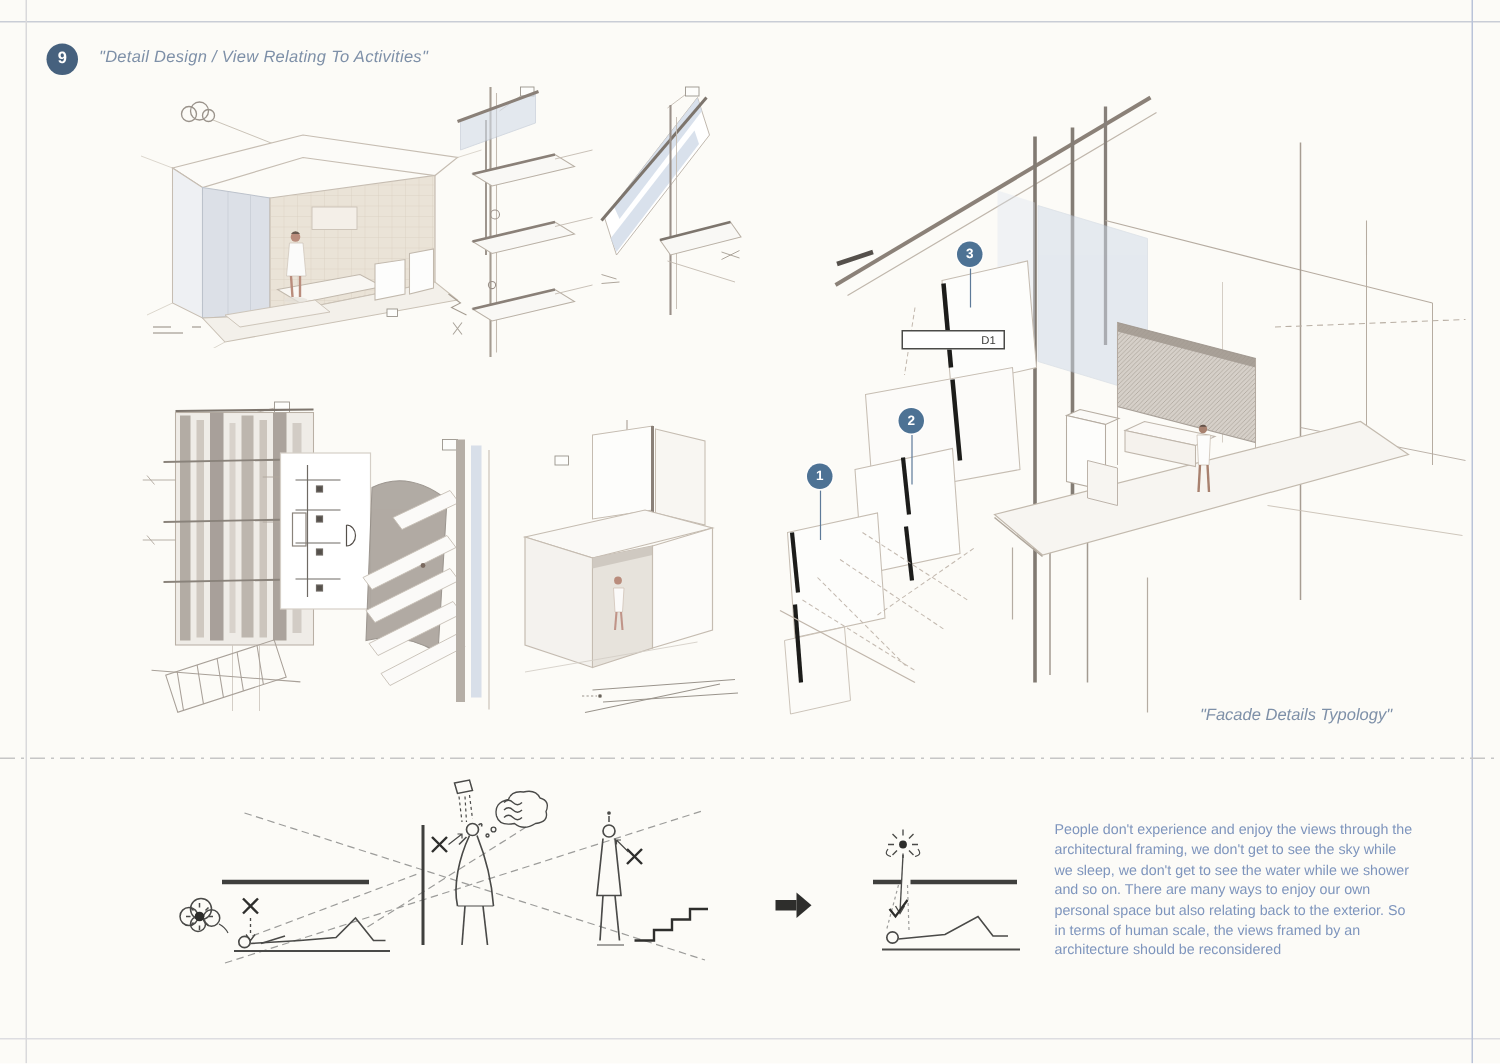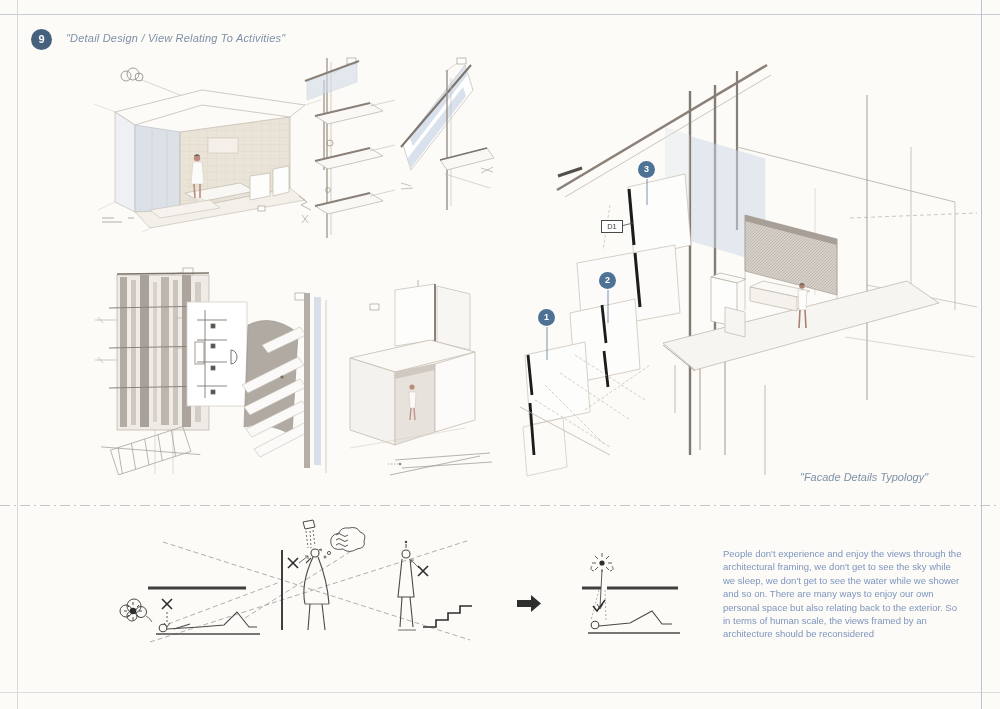--- a/index.html
+++ b/index.html
@@ -9,21 +9,21 @@
   .frameline{position:absolute;background:#c9cdd6;}
   .pagenum{width:21px;height:21px;border-radius:50%;background:#46617e;color:#fff;
            font-size:11px;font-weight:bold;text-align:center;line-height:21px;}
   .title{font-size:11px;font-style:italic;color:#7e90a8;letter-spacing:.2px;}
   .caption{font-size:11px;font-style:italic;color:#7e90a8;}
   .marker{width:17px;height:17px;border-radius:50%;background:#4d7294;color:#fff;
           font-size:9px;font-weight:bold;text-align:center;line-height:17px;
           box-shadow:0 0 0 1px rgba(255,255,255,.6);}
   .d1box{border:1px solid #4a4a48;background:#fefefe;color:#3a3a38;font-size:7.5px;
          width:20px;height:11px;text-align:center;line-height:11px;}
-  .para{width:240px;font-size:9.5px;line-height:13.4px;color:#7e95bd;margin-left:20px;}
+  .para{width:240px;font-size:9.5px;line-height:13.4px;color:#7e95bd;}
   svg{display:block;}
 </style>
 </head>
 <body>
 
 <div id="page">
 
   <div class="frameline" style="left:0;top:14px;width:1000px;height:1px;"></div>
   <div class="frameline" style="left:0;top:692px;width:1000px;height:1px;background:#dddde1;"></div>
   <div class="frameline" style="left:17px;top:0;width:1px;height:709px;background:#d9d9db;"></div>
@@ -340,21 +340,21 @@
       <line x1="32" y1="272" x2="32" y2="305"></line>
       <line x1="93" y1="235" x2="93" y2="268"></line>
       <line x1="132" y1="124" x2="132" y2="150"></line>
       <line x1="106" y1="171" x2="118" y2="168" stroke="#4a4a48"></line>
     </g>
   </svg>
 
   <div class="abs marker" style="left:538px;top:309px;">1</div>
   <div class="abs marker" style="left:599px;top:272px;">2</div>
   <div class="abs marker" style="left:638px;top:161px;">3</div>
-  <div class="abs d1box" style="left:601px;top:220px;">D1</div>
+  <div class="abs d1box" style="left:601px;top:220px;padding-left:47px;">D1</div>
 
   <div class="abs caption" style="left:800px;top:471px;">"Facade Details Typology"</div>
 
   <svg class="abs" style="left:68px;top:512px;" width="625" height="155" viewBox="0 0 625 155">
 
     <g stroke="#9c9c9a" stroke-width="0.8" stroke-dasharray="5 3" fill="none">
       <line x1="82" y1="130" x2="402" y2="28"></line>
       <line x1="95" y1="30" x2="402" y2="128"></line>
       <line x1="100" y1="112" x2="212" y2="70"></line>
       <line x1="177" y1="106" x2="285" y2="38"></line>

